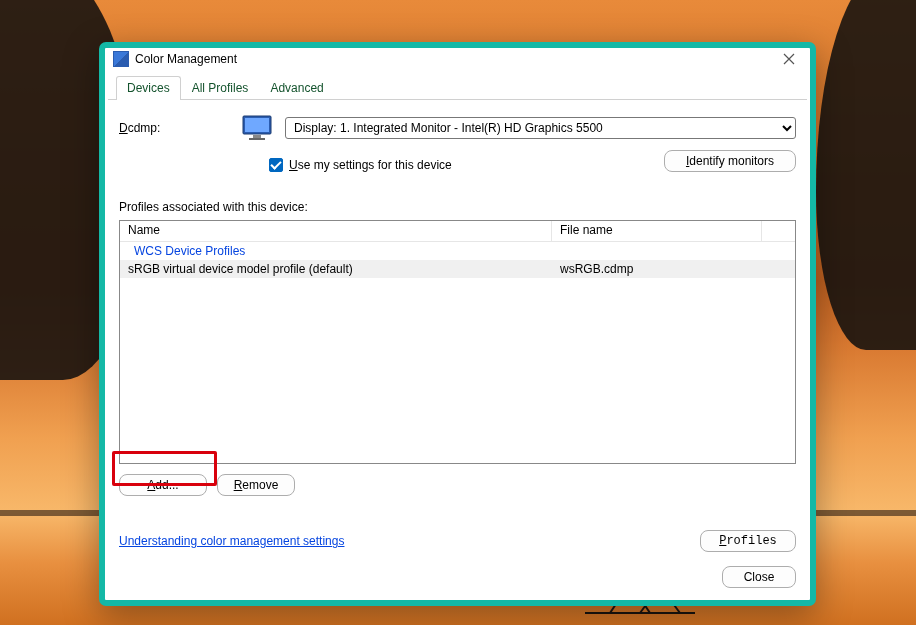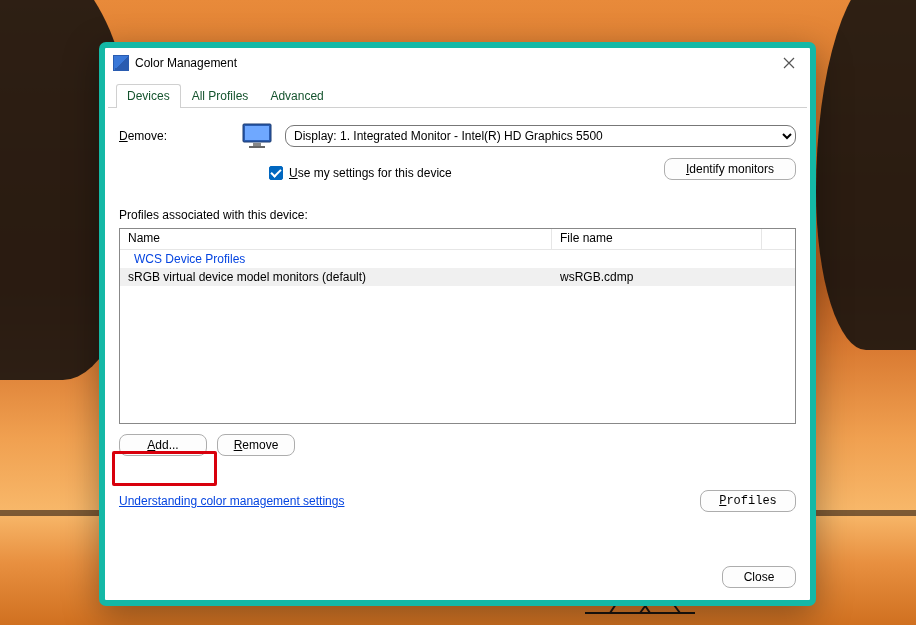--- a/index.html
+++ b/index.html
@@ -87,21 +87,21 @@
 
   .row { display:flex; align-items:center; gap:10px; }
   .mnemonic { text-decoration: underline; text-underline-offset:1px; }
 
   .monitor-icon { width:34px; height:28px; }
 
   select.device-select {
     flex:1;
     height:22px;
     border:1px solid #777;
-    border-radius:9px;
+    border-radius:3px;
     font: inherit;
     padding: 1px 4px;
     background:#fff;
   }
 
   .checkbox-row { margin-top:8px; display:flex; align-items:center; }
   .chk {
     width:14px; height:14px; appearance:none;
     border:1px solid #0067c0; border-radius:2px;
     background:#0067c0; position:relative; margin:0 6px 0 0;
@@ -122,21 +122,21 @@
     font:inherit;
     cursor:default;
     white-space:nowrap;
   }
   .btn.wide { min-width: 132px; }
 
   .profiles-label { margin-top:28px; margin-bottom:6px; }
 
   .listview {
     border:1px solid #888;
-    height: 196px;
+    height: 244px;
     display:flex; flex-direction:column;
     overflow:hidden;
   }
   .lv-header { display:flex; border-bottom:1px solid #e6e6e6; height:21px; }
   .lv-header div { padding:2px 8px; border-right:1px solid #e6e6e6; }
   .col-name { flex: 0 0 432px; }
   .col-file { flex: 0 0 210px; }
   .col-rest { flex:1; border-right:none !important; }
   .lv-body { flex:1; background:#fff; overflow:auto; }
   .lv-group { color:#0645e0; padding:2px 0 2px 14px; }
@@ -198,21 +198,21 @@
   <div class="tabs">
     <div class="tab active"><span>Devices</span></div>
     <div class="tab"><span>All Profiles</span></div>
     <div class="tab"><span>Advanced</span></div>
   </div>
 
   <div class="content">
 
     <div class="row">
       <div style="width:112px;">
-        <span class="mnemonic">D</span><span>emove:</span>
+        <span class="mnemonic">D</span><span>cdmp:</span>
       </div>
       <svg class="monitor-icon" viewBox="0 0 34 28">
         <rect x="2" y="2" width="28" height="18" rx="1" fill="#2a5cb0" stroke="#1a3a70"></rect>
         <rect x="4" y="4" width="24" height="14" fill="#6fa8ff"></rect>
         <rect x="12" y="21" width="8" height="3" fill="#888"></rect>
         <rect x="8" y="24" width="16" height="2" fill="#666"></rect>
       </svg>
       <select class="device-select">
         <option>Display: 1. Integrated Monitor - Intel(R) HD Graphics 5500</option>
       </select>
@@ -237,21 +237,21 @@
 
     <div class="listview">
       <div class="lv-header">
         <div class="col-name">Name</div>
         <div class="col-file">File name</div>
         <div class="col-rest"></div>
       </div>
       <div class="lv-body">
         <div class="lv-group">WCS Device Profiles</div>
         <div class="lv-row">
-          <div class="c1">sRGB virtual device model monitors (default)</div>
+          <div class="c1">sRGB virtual device model profile (default)</div>
           <div class="c2">wsRGB.cdmp</div>
         </div>
       </div>
     </div>
 
     <div class="button-row">
       <button class="btn" style="min-width:88px;">
         <span class="mnemonic">A</span><span>dd...</span>
       </button>
       <button class="btn" style="min-width:78px;">

